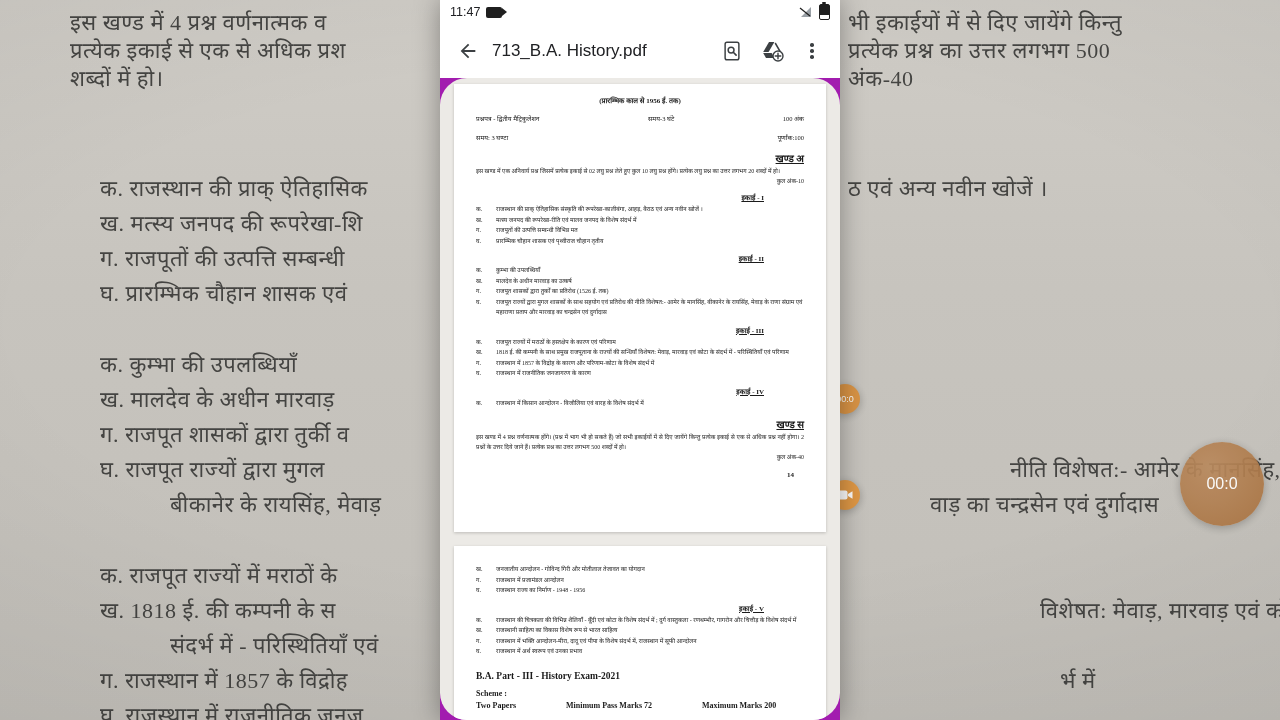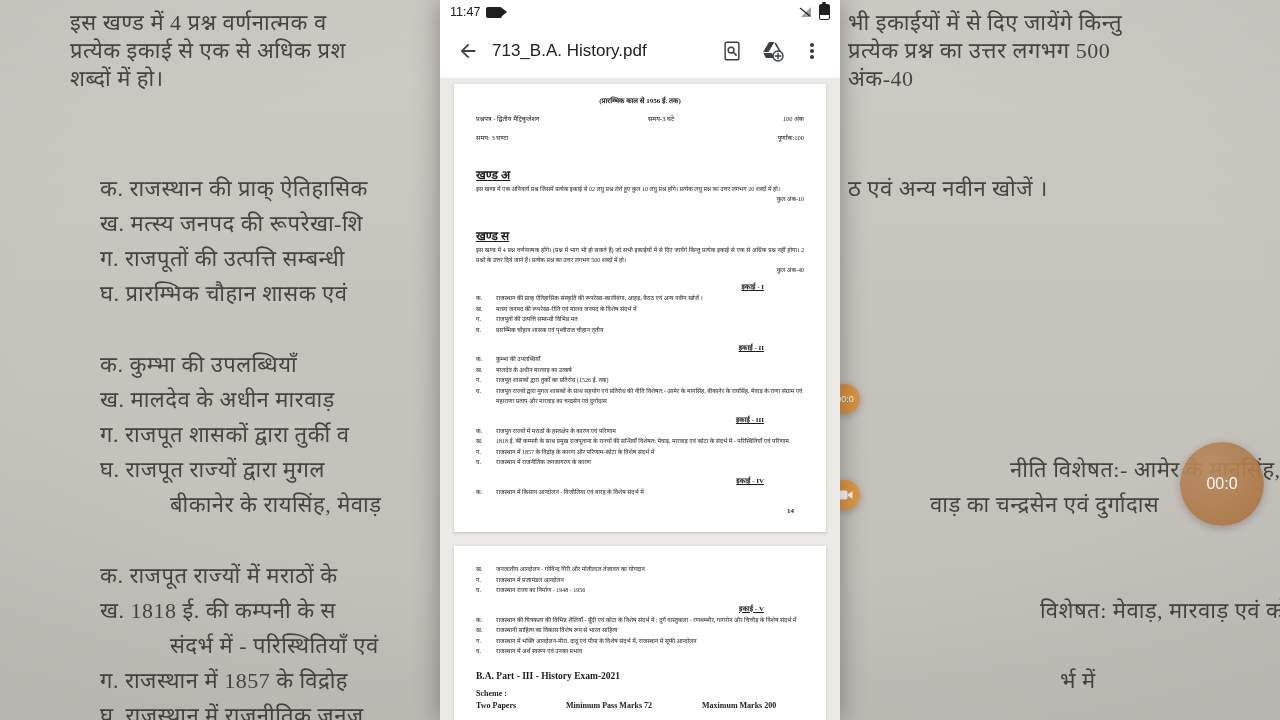--- a/index.html
+++ b/index.html
@@ -182,20 +182,21 @@
     border-radius: 50%;
     display: block;
   }
 
   
   #viewer {
     position: relative;
     height: 642px;
     background: #eceae6;
     overflow: hidden;
+    border-radius: 27px;
   }
   .page {
     position: relative;
     margin: 6px auto 0;
     width: 372px;
     background: #fff;
     box-shadow: 0 1px 3px rgba(0,0,0,.20);
     padding: 8px 22px 10px;
     box-sizing: border-box;
     font-family: "Liberation Serif", serif;
@@ -212,24 +213,24 @@
     font-size: 6.5px;
     margin-top: 7px;
   }
   .row-2 {
     display: flex;
     justify-content: space-between;
     font-size: 6.5px;
     margin-top: 10px;
   }
   .sec-head {
-    text-align: left;
-    font-size: 12px;
+    text-align: right;
+    font-size: 10px;
     font-weight: bold;
-    margin-top: 24px;
+    margin-top: 9px;
     text-decoration: underline;
   }
   .sec-body {
     font-size: 6px;
     line-height: 1.6;
     text-align: justify;
     margin-top: 2px;
   }
   .sec-total {
     text-align: right;
@@ -395,92 +396,92 @@
           <span>पूर्णांक:100</span>
         </div>
 
         <div>
           <div class="sec-head">खण्ड अ</div>
           <div class="sec-body">इस खण्ड में एक अनिवार्य प्रश्न जिसमें प्रत्येक इकाई से 02 लघु प्रश्न लेते हुए कुल 10 लघु प्रश्न होंगे। प्रत्येक लघु प्रश्न का उत्तर लगभग 20 शब्दों में हो।</div>
           <div class="sec-total">कुल अंक-10</div>
         </div>
 
 
+        <div id="units-container">
+            <div class="unit-head"><u>इकाई - I</u></div>
+            <ul class="qlist">
+              <li class="qrow">
+                <span class="qkey">क.</span>
+                <span class="qtext">राजस्थान की प्राक् ऐतिहासिक संस्कृति की रूपरेखा-कालीबंगा, आहड़, बैराठ एवं अन्य नवीन खोजें ।</span>
+              </li>
+              <li class="qrow">
+                <span class="qkey">ख.</span>
+                <span class="qtext">मत्स्य जनपद की रूपरेखा-रीति एवं मालव जनपद के विशेष संदर्भ में</span>
+              </li>
+              <li class="qrow">
+                <span class="qkey">ग.</span>
+                <span class="qtext">राजपूतों की उत्पत्ति सम्बन्धी विभिन्न मत</span>
+              </li>
+              <li class="qrow">
+                <span class="qkey">घ.</span>
+                <span class="qtext">प्रारम्भिक चौहान शासक एवं पृथ्वीराज चौहान तृतीय</span>
+              </li>
+            </ul>
+            <div class="unit-head"><u>इकाई - II</u></div>
+            <ul class="qlist">
+              <li class="qrow">
+                <span class="qkey">क.</span>
+                <span class="qtext">कुम्भा की उपलब्धियाँ</span>
+              </li>
+              <li class="qrow">
+                <span class="qkey">ख.</span>
+                <span class="qtext">मालदेव के अधीन मारवाड़ का उत्कर्ष</span>
+              </li>
+              <li class="qrow">
+                <span class="qkey">ग.</span>
+                <span class="qtext">राजपूत शासकों द्वारा तुर्कों का प्रतिरोध (1526 ई. तक)</span>
+              </li>
+              <li class="qrow">
+                <span class="qkey">घ.</span>
+                <span class="qtext">राजपूत राज्यों द्वारा मुगल शासकों के साथ सहयोग एवं प्रतिरोध की नीति विशेषत:- आमेर के मानसिंह, बीकानेर के रायसिंह, मेवाड़ के राणा संग्राम एवं महाराणा प्रताप और मारवाड़ का चन्द्रसेन एवं दुर्गादास</span>
+              </li>
+            </ul>
+            <div class="unit-head"><u>इकाई - III</u></div>
+            <ul class="qlist">
+              <li class="qrow">
+                <span class="qkey">क.</span>
+                <span class="qtext">राजपूत राज्यों में मराठों के हस्तक्षेप के कारण एवं परिणाम</span>
+              </li>
+              <li class="qrow">
+                <span class="qkey">ख.</span>
+                <span class="qtext">1818 ई. की कम्पनी के साथ प्रमुख राजपूताना के राज्यों की सन्धियाँ विशेषत: मेवाड़, मारवाड़ एवं कोटा के संदर्भ में - परिस्थितियाँ एवं परिणाम</span>
+              </li>
+              <li class="qrow">
+                <span class="qkey">ग.</span>
+                <span class="qtext">राजस्थान में 1857 के विद्रोह के कारण और परिणाम-कोटा के विशेष संदर्भ में</span>
+              </li>
+              <li class="qrow">
+                <span class="qkey">घ.</span>
+                <span class="qtext">राजस्थान में राजनीतिक जनजागरण के कारण</span>
+              </li>
+            </ul>
+            <div class="unit-head"><u>इकाई - IV</u></div>
+            <ul class="qlist">
+              <li class="qrow">
+                <span class="qkey">क.</span>
+                <span class="qtext">राजस्थान में किसान आन्दोलन - बिजौलिया एवं बारह के विशेष संदर्भ में</span>
+              </li>
+            </ul>
+          </div>
+
         <div>
           <div class="sec-head">खण्ड स</div>
           <div class="sec-body">इस खण्ड में 4 प्रश्न वर्णनात्मक होंगे। (प्रश्न में भाग भी हो सकते हैं) जो सभी इकाईयों में से दिए जायेंगे किन्तु प्रत्येक इकाई से एक से अधिक प्रश्न नहीं होगा। 2 प्रश्नों के उत्तर दिये जाने हैं। प्रत्येक प्रश्न का उत्तर लगभग 500 शब्दों में हो।</div>
           <div class="sec-total">कुल अंक-40</div>
         </div>
-
-        <div id="units-container">
-            <div class="unit-head"><u>इकाई - I</u></div>
-            <ul class="qlist">
-              <li class="qrow">
-                <span class="qkey">क.</span>
-                <span class="qtext">राजस्थान की प्राक् ऐतिहासिक संस्कृति की रूपरेखा-कालीबंगा, आहड़, बैराठ एवं अन्य नवीन खोजें ।</span>
-              </li>
-              <li class="qrow">
-                <span class="qkey">ख.</span>
-                <span class="qtext">मत्स्य जनपद की रूपरेखा-रीति एवं मालव जनपद के विशेष संदर्भ में</span>
-              </li>
-              <li class="qrow">
-                <span class="qkey">ग.</span>
-                <span class="qtext">राजपूतों की उत्पत्ति सम्बन्धी विभिन्न मत</span>
-              </li>
-              <li class="qrow">
-                <span class="qkey">घ.</span>
-                <span class="qtext">प्रारम्भिक चौहान शासक एवं पृथ्वीराज चौहान तृतीय</span>
-              </li>
-            </ul>
-            <div class="unit-head"><u>इकाई - II</u></div>
-            <ul class="qlist">
-              <li class="qrow">
-                <span class="qkey">क.</span>
-                <span class="qtext">कुम्भा की उपलब्धियाँ</span>
-              </li>
-              <li class="qrow">
-                <span class="qkey">ख.</span>
-                <span class="qtext">मालदेव के अधीन मारवाड़ का उत्कर्ष</span>
-              </li>
-              <li class="qrow">
-                <span class="qkey">ग.</span>
-                <span class="qtext">राजपूत शासकों द्वारा तुर्कों का प्रतिरोध (1526 ई. तक)</span>
-              </li>
-              <li class="qrow">
-                <span class="qkey">घ.</span>
-                <span class="qtext">राजपूत राज्यों द्वारा मुगल शासकों के साथ सहयोग एवं प्रतिरोध की नीति विशेषत:- आमेर के मानसिंह, बीकानेर के रायसिंह, मेवाड़ के राणा संग्राम एवं महाराणा प्रताप और मारवाड़ का चन्द्रसेन एवं दुर्गादास</span>
-              </li>
-            </ul>
-            <div class="unit-head"><u>इकाई - III</u></div>
-            <ul class="qlist">
-              <li class="qrow">
-                <span class="qkey">क.</span>
-                <span class="qtext">राजपूत राज्यों में मराठों के हस्तक्षेप के कारण एवं परिणाम</span>
-              </li>
-              <li class="qrow">
-                <span class="qkey">ख.</span>
-                <span class="qtext">1818 ई. की कम्पनी के साथ प्रमुख राजपूताना के राज्यों की सन्धियाँ विशेषत: मेवाड़, मारवाड़ एवं कोटा के संदर्भ में - परिस्थितियाँ एवं परिणाम</span>
-              </li>
-              <li class="qrow">
-                <span class="qkey">ग.</span>
-                <span class="qtext">राजस्थान में 1857 के विद्रोह के कारण और परिणाम-कोटा के विशेष संदर्भ में</span>
-              </li>
-              <li class="qrow">
-                <span class="qkey">घ.</span>
-                <span class="qtext">राजस्थान में राजनीतिक जनजागरण के कारण</span>
-              </li>
-            </ul>
-            <div class="unit-head"><u>इकाई - IV</u></div>
-            <ul class="qlist">
-              <li class="qrow">
-                <span class="qkey">क.</span>
-                <span class="qtext">राजस्थान में किसान आन्दोलन - बिजौलिया एवं बारह के विशेष संदर्भ में</span>
-              </li>
-            </ul>
-          </div>
 
         <div class="pageno">14</div>
       </div>
 
       <div class="page page-2">
         <ul class="qlist" id="page2-top">
             <li class="qrow">
               <span class="qkey">ख.</span>
               <span class="qtext">जनजातीय आन्दोलन - गोविन्द गिरी और मोतीलाल तेजावत का योगदान</span>
             </li>

